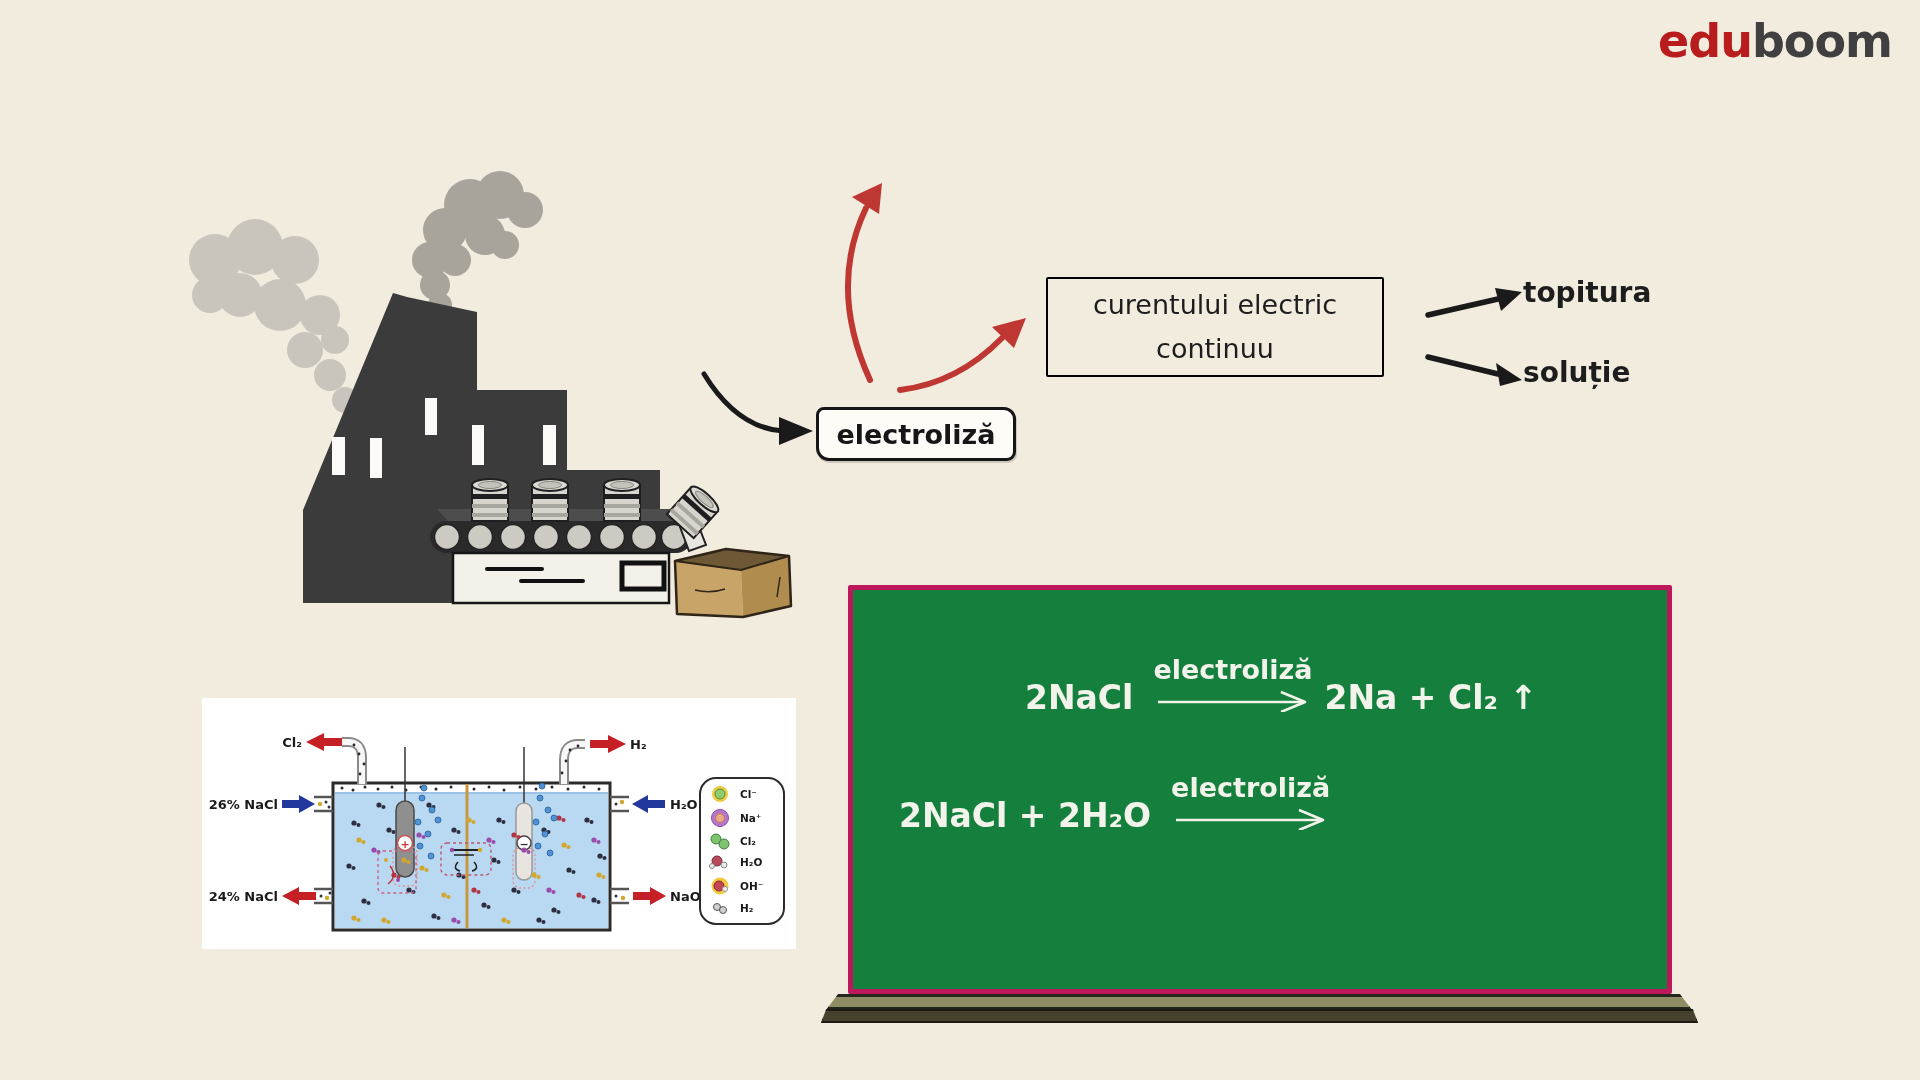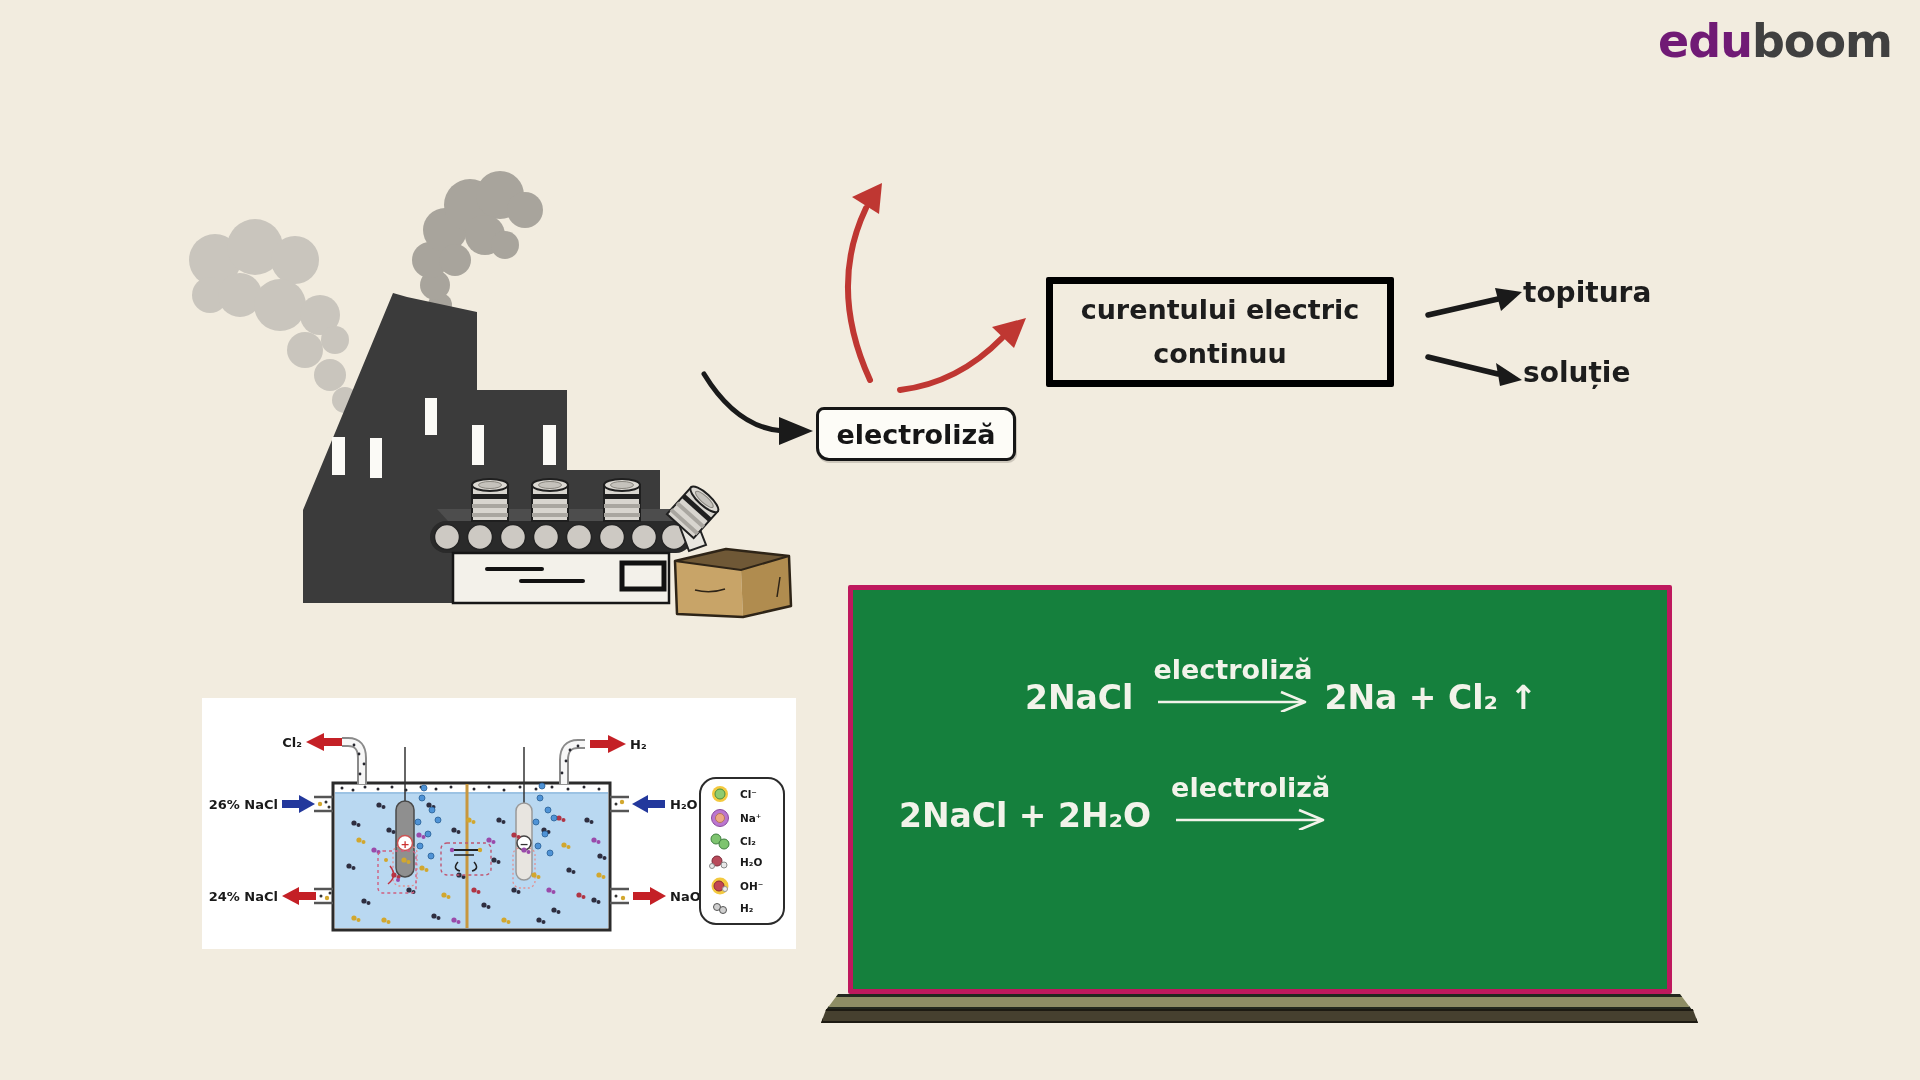--- a/index.html
+++ b/index.html
@@ -4,32 +4,32 @@
 <style>
   html,body{margin:0;padding:0;}
   body{width:1920px;height:1080px;overflow:hidden;background:#f2ecdf;
        font-family:"DejaVu Sans","Liberation Sans",sans-serif;}
   .stage{position:relative;width:1920px;height:1080px;
          background:linear-gradient(180deg,#f3edे0 0%,#f2ecdf 100%);
          background-color:#f2ecdf;}
   
   .logo{position:absolute;top:18px;right:28px;font-size:46px;font-weight:800;
         letter-spacing:-1px;line-height:1;}
-  .logo .edu{color:#701a75;}
+  .logo .edu{color:#b91c1c;}
   .logo .boom{color:#404040;}
   
   .sticker{position:absolute;background:#fdfcf7;border:3px solid #161616;
            border-radius:8px 12px 9px 13px;display:flex;align-items:center;
            justify-content:center;color:#161616;font-weight:bold;
            box-shadow:1px 2px 0 rgba(40,35,25,.18);}
   #box-in-industrie{left:568px;top:306px;width:218px;height:60px;font-size:30px;}
   #box-electroliza{left:816px;top:407px;width:194px;height:48px;font-size:27px;}
   #box-current{left:1046px;top:277px;width:334px;height:96px;background:transparent;
-               border:7px solid #000000;border-radius:2px;box-shadow:none;
-               flex-direction:column;font-size:27px;font-weight:bold;color:#1d1d1d;
+               border:2px solid #000000;border-radius:2px;box-shadow:none;
+               flex-direction:column;font-size:27px;font-weight:normal;color:#1d1d1d;
                line-height:1.35;text-align:center;gap:8px;}
   .side-label{position:absolute;font-size:28px;font-weight:bold;color:#1d1d1d;}
   #label-topitura{left:1523px;top:276px;}
   #label-solutie{left:1523px;top:356px;}
   
   .abs{position:absolute;}
   
   #diagram-panel{position:absolute;left:202px;top:698px;width:594px;height:251px;
                  background:#ffffff;}
   

